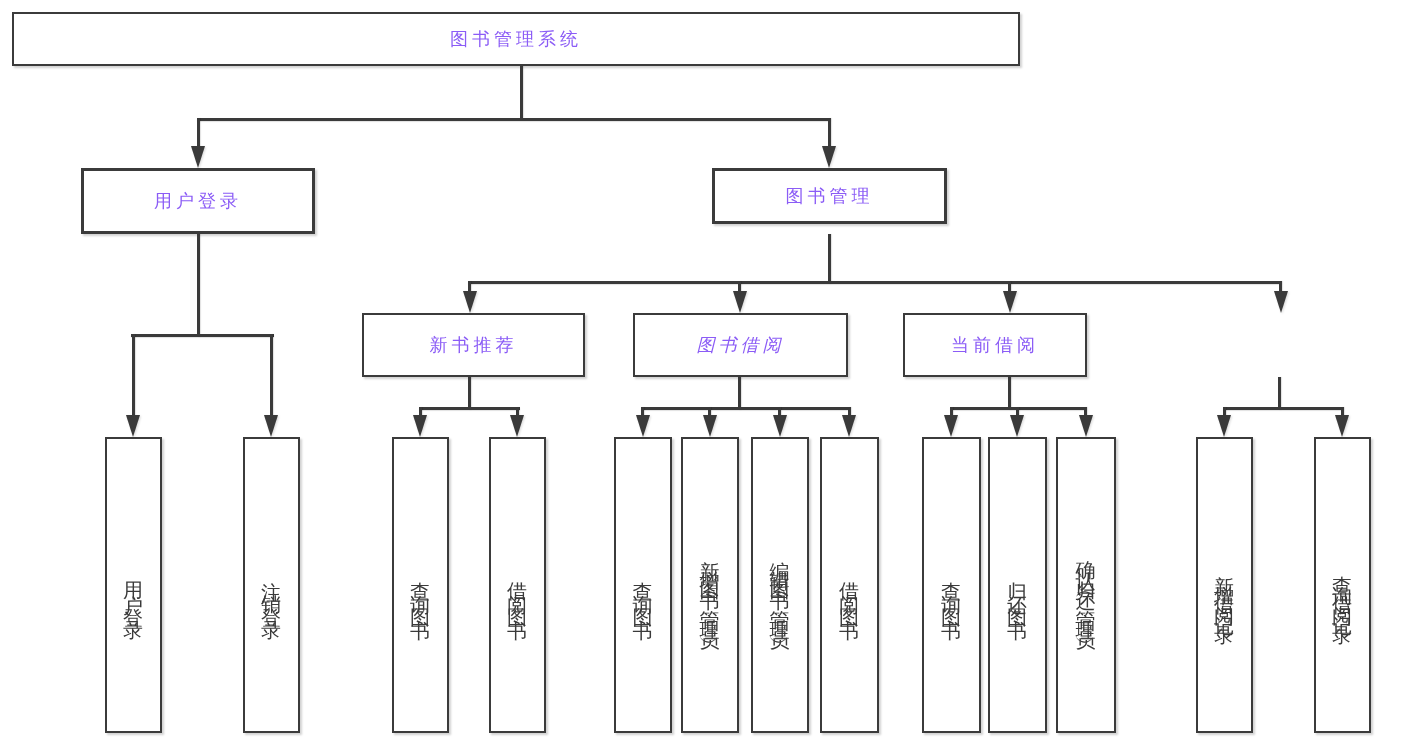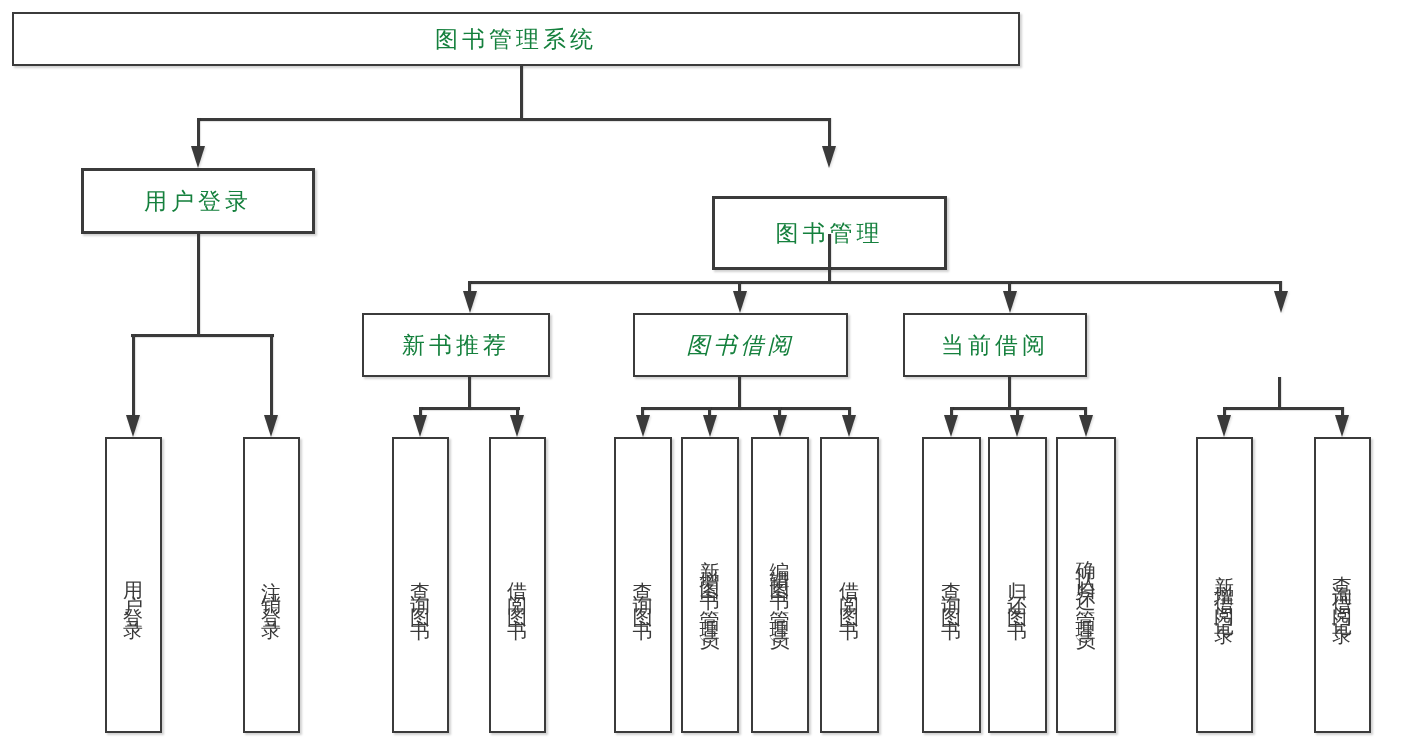--- a/index.html
+++ b/index.html
@@ -6,21 +6,21 @@
   .canvas{
     position:relative;width:1405px;height:747px;background:#ffffff;overflow:hidden;
     font-family:"DejaVu Sans","Liberation Sans",sans-serif;color:#333333;
   }
   .box{
     position:absolute;box-sizing:border-box;background:#ffffff;
     border:2px solid #3b3b3b;display:flex;align-items:center;justify-content:center;
     box-shadow:2px 2px 2px rgba(0,0,0,0.18);
   }
   .lvl2{border-width:3px;}
-  .hlabel{font-size:23px;letter-spacing:4px;color:#15803d;white-space:nowrap;}
+  .hlabel{font-size:18px;letter-spacing:4px;color:#8b5cf6;white-space:nowrap;}
   .leaf span{
     writing-mode:vertical-lr;text-orientation:mixed;
     font-size:20px;color:#3a3a3a;line-height:1;white-space:nowrap;
   }
   .t4{letter-spacing:13px;margin-bottom:-13px;}
   .tl{letter-spacing:10px;margin-bottom:-10px;}
   .v{position:absolute;width:3px;background:#3a3a3a;box-shadow:1px 0 1px rgba(0,0,0,0.12);}
   .h{position:absolute;height:3px;background:#3a3a3a;box-shadow:0 1px 1px rgba(0,0,0,0.12);}
   .ah{
     position:absolute;width:0;height:0;
@@ -38,25 +38,25 @@
 
 <div class="canvas">
 
   <div class="box" style="left:12px;top:12px;width:1008px;height:54px;">
     <span class="hlabel">图书管理系统</span>
   </div>
 
   <div class="box lvl2" style="left:81px;top:168px;width:234px;height:66px;">
     <span class="hlabel">用户登录</span>
   </div>
-  <div class="box lvl2" style="left:712px;top:168px;width:235px;height:74px;margin-top:28px;">
+  <div class="box lvl2" style="left:712px;top:168px;width:235px;height:56px;">
     <span class="hlabel">图书管理</span>
   </div>
 
-  <div class="box" style="left:362px;top:313px;width:188px;height:64px;">
+  <div class="box" style="left:362px;top:313px;width:223px;height:64px;">
     <span class="hlabel">新书推荐</span>
   </div>
   <div class="box" style="left:633px;top:313px;width:215px;height:64px;font-style:italic;">
     <span class="hlabel">图书借阅</span>
   </div>
   <div class="box" style="left:903px;top:313px;width:184px;height:64px;">
     <span class="hlabel">当前借阅</span>
   </div>
 
   <div class="box leaf" style="left:105px;top:437px;width:57px;height:296px;">

